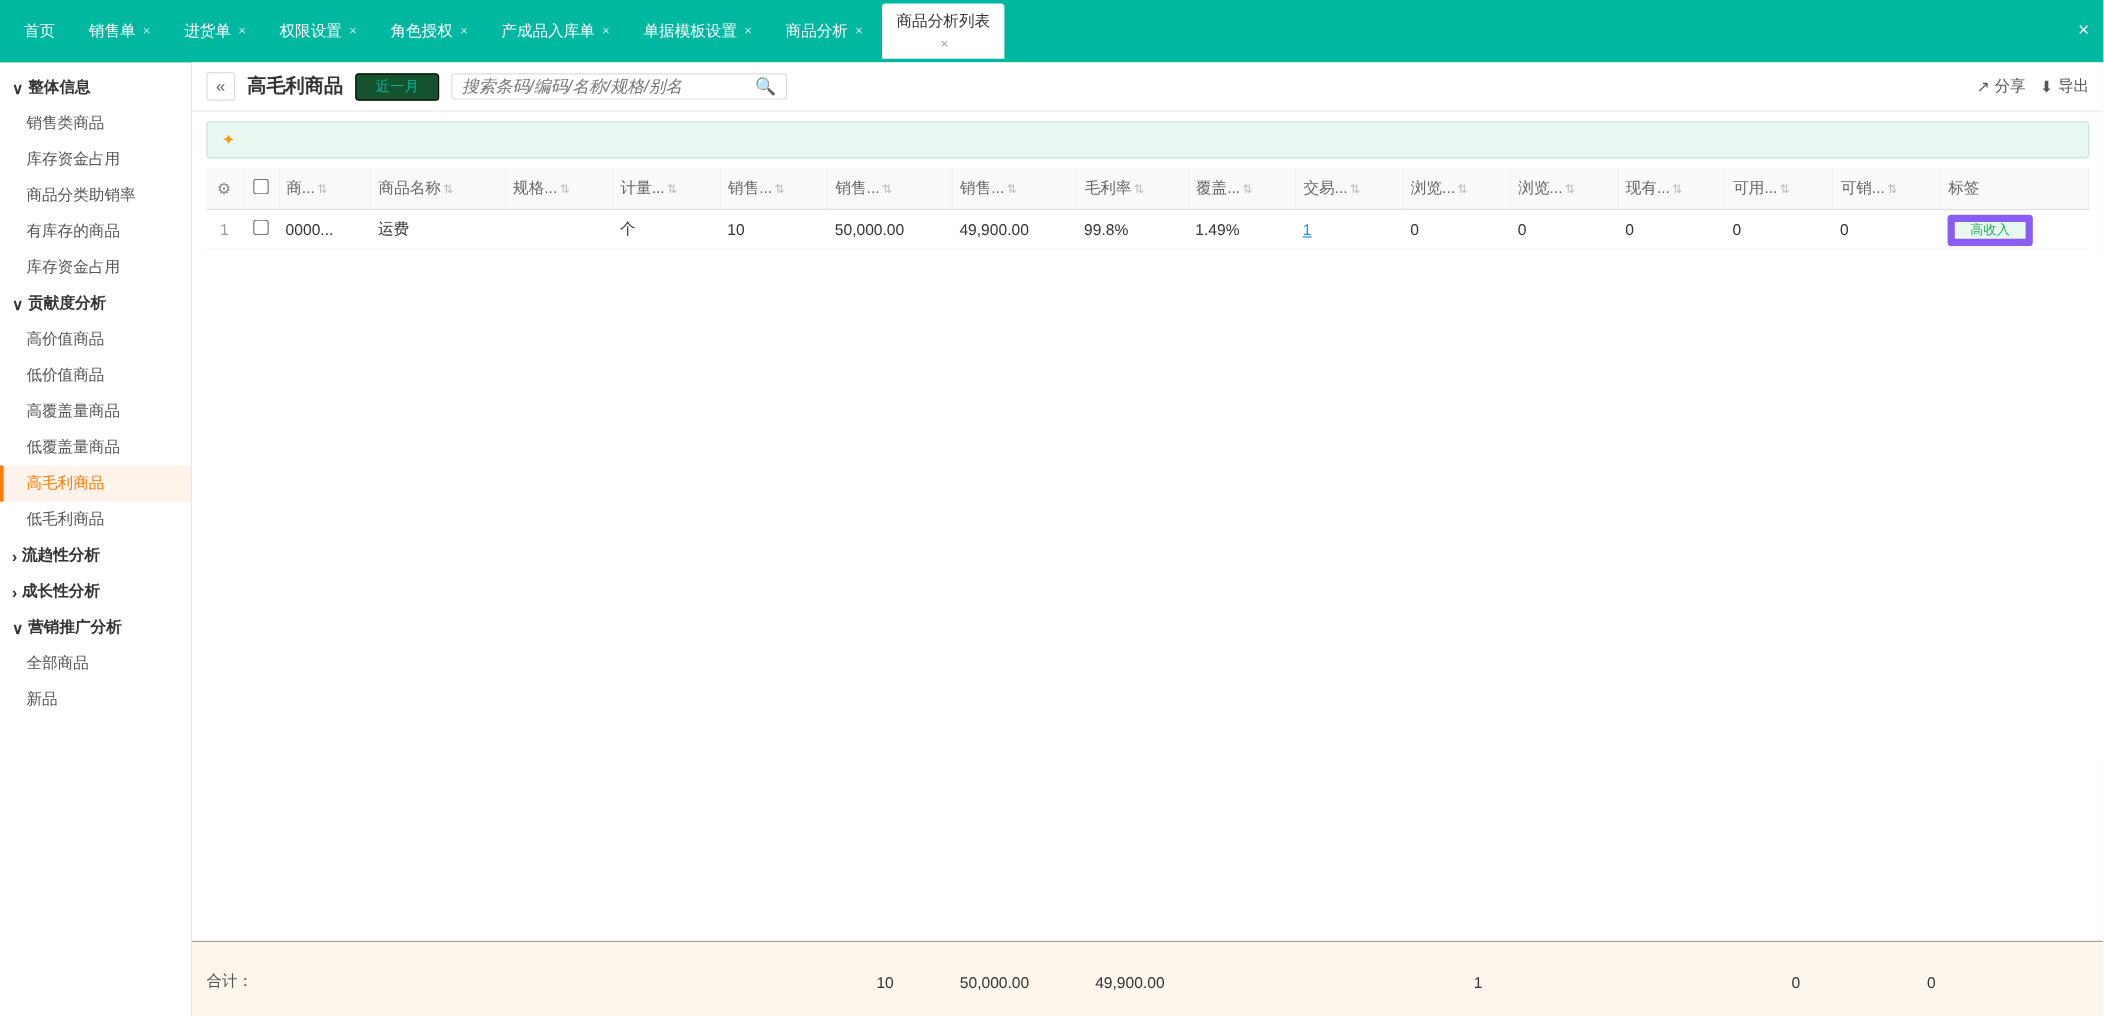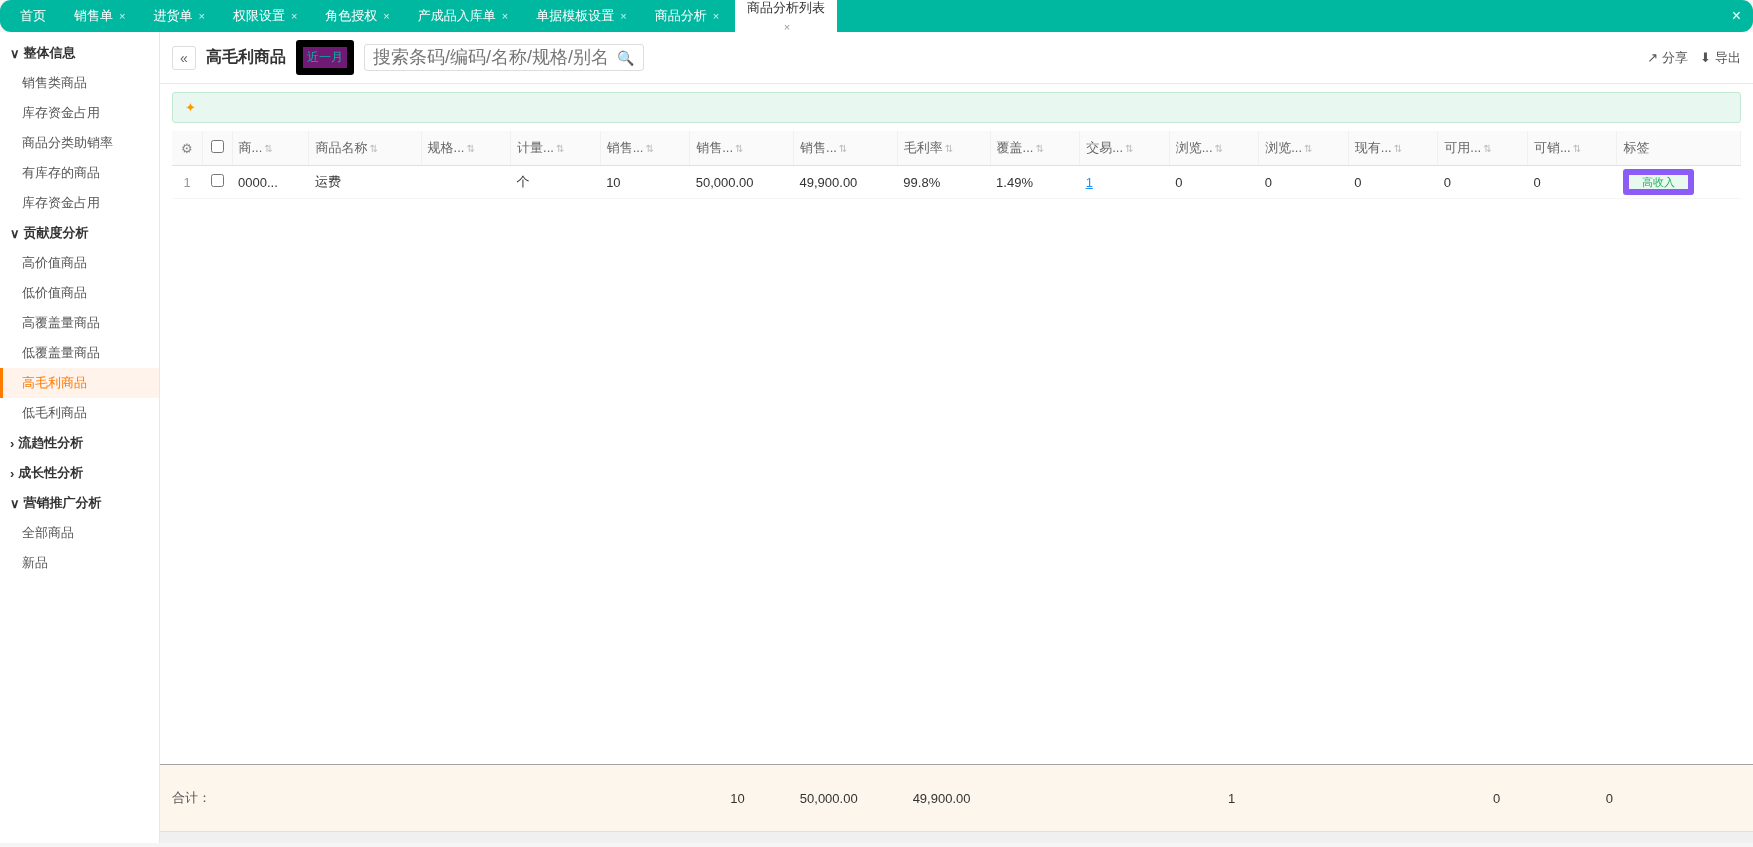--- a/index.html
+++ b/index.html
@@ -1,27 +1,26 @@
 <!DOCTYPE html>
 <html><head>
   <meta charset="utf-8">
   <style>
     * { box-sizing: border-box; margin: 0; padding: 0; font-family: 'Microsoft YaHei', Arial, sans-serif; font-size: 13px; }
     body { background: #f5f5f5; overflow: hidden; width: 1753px; height: 847px; }
 
     
     .top-nav {
       background: #00b8a0;
-      height: 32px;
+      height: 52px;
       display: flex;
       align-items: center;
       padding: 0 8px;
       gap: 4px;
       position: relative;
-      border-radius: 11px;
     }
     .nav-tab {
       color: #fff;
       padding: 6px 12px;
       cursor: pointer;
       white-space: nowrap;
       display: flex;
       align-items: center;
       gap: 4px;
       border-radius: 3px 3px 0 0;
@@ -118,45 +117,46 @@
       font-size: 14px;
       flex-shrink: 0;
     }
     .page-title {
       font-size: 16px;
       font-weight: bold;
       color: #333;
       flex-shrink: 0;
     }
     .period-btn {
-      background: #701a75;
+      background: #14532d;
       color: #00b8a0;
-      border: 7px solid #000000;
+      border: 1px solid #000000;
       border-radius: 3px;
-      padding: 2px 4px;
+      padding: 2px 16px;
       cursor: pointer;
       font-size: 12px;
     }
     .search-box {
       display: flex;
       align-items: center;
       border: 1px solid #ddd;
       border-radius: 3px;
       padding: 2px 8px;
       gap: 6px;
       flex: 1;
       max-width: 280px;
     }
     .search-box input {
       border: none;
       outline: none;
-      font-size: 18px;
+      font-size: 14px;
       color: #333;
       width: 100%;
       background: transparent;
+      font-style: italic;
     }
     .search-icon-btn {
       cursor: pointer;
       color: #999;
       font-size: 14px;
     }
     .header-actions {
       margin-left: auto;
       display: flex;
       gap: 12px;

